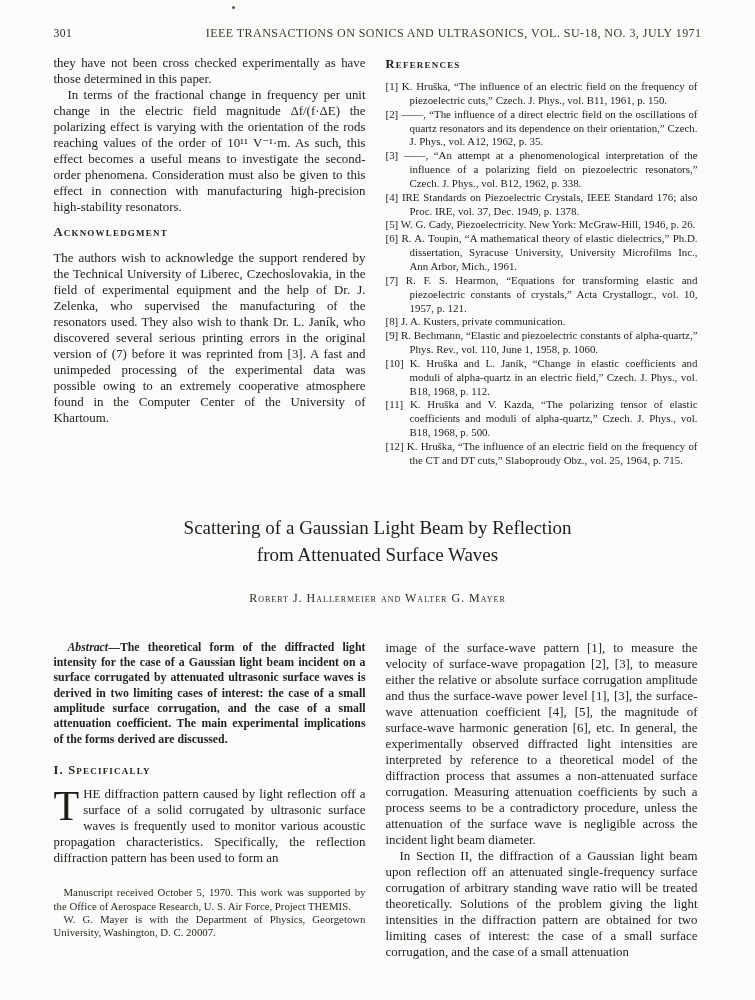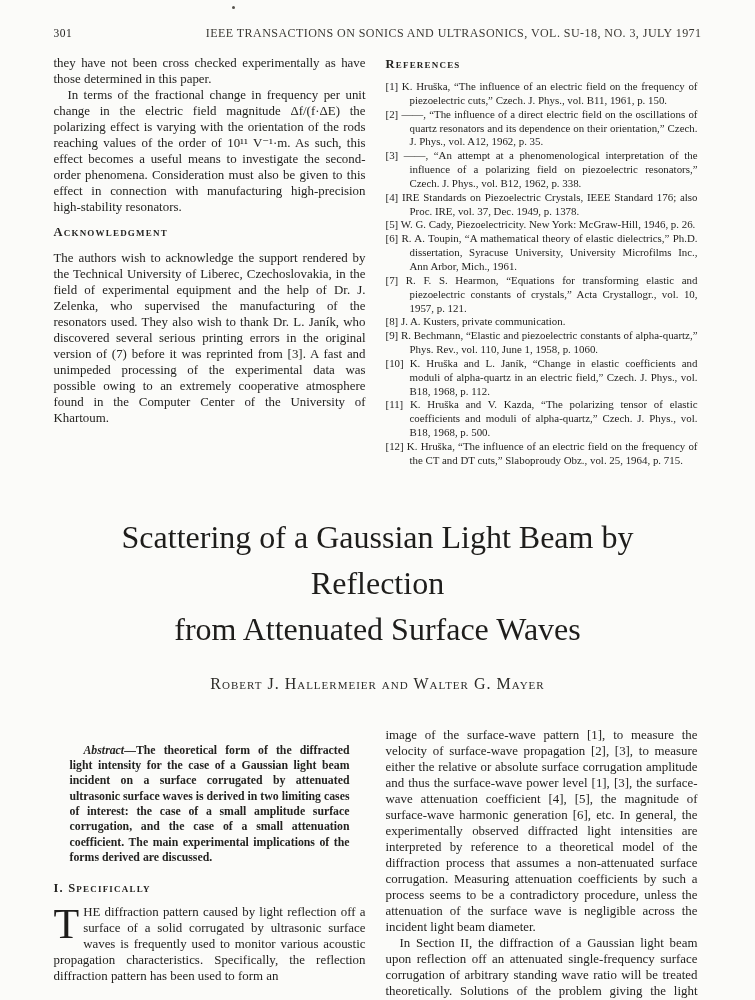--- a/index.html
+++ b/index.html
@@ -49,35 +49,35 @@
     list-style:none;margin:0;padding:0;
     font-size:10.9px;line-height:1.27;text-align:justify;
   }
   .refs li{
     padding-left:24px;text-indent:-24px;
     margin:0;
   }
   
   .title-block{margin-top:46px;text-align:center;}
   .title{
-    font-size:32px;line-height:1.45;font-weight:normal;
+    font-size:19px;line-height:1.45;font-weight:normal;
     margin:0;color:#1e1d1b;
   }
   .authors{
     margin-top:22px;
     font-variant:small-caps;
     letter-spacing:1px;
-    font-size:16px;color:#2c2b28;font-family:Liberation Serif, serif;
+    font-size:12px;color:#2c2b28;font-family:Liberation Serif, serif;
   }
   
   .section2{margin-top:34px;}
   .abstract{
     font-weight:bold;
     font-size:11.8px;line-height:1.3;text-align:justify;
-    margin:16px;
+    margin:0;
   }
   .abstract .lead{font-style:italic;}
   .intro-head{margin:16px 0 8px 0;}
   .dropcap-para{position:relative;}
   .dropcap{
     float:left;
     font-size:42px;line-height:.82;
     padding:3px 4px 0 0;
     color:#1e1d1b;
   }

